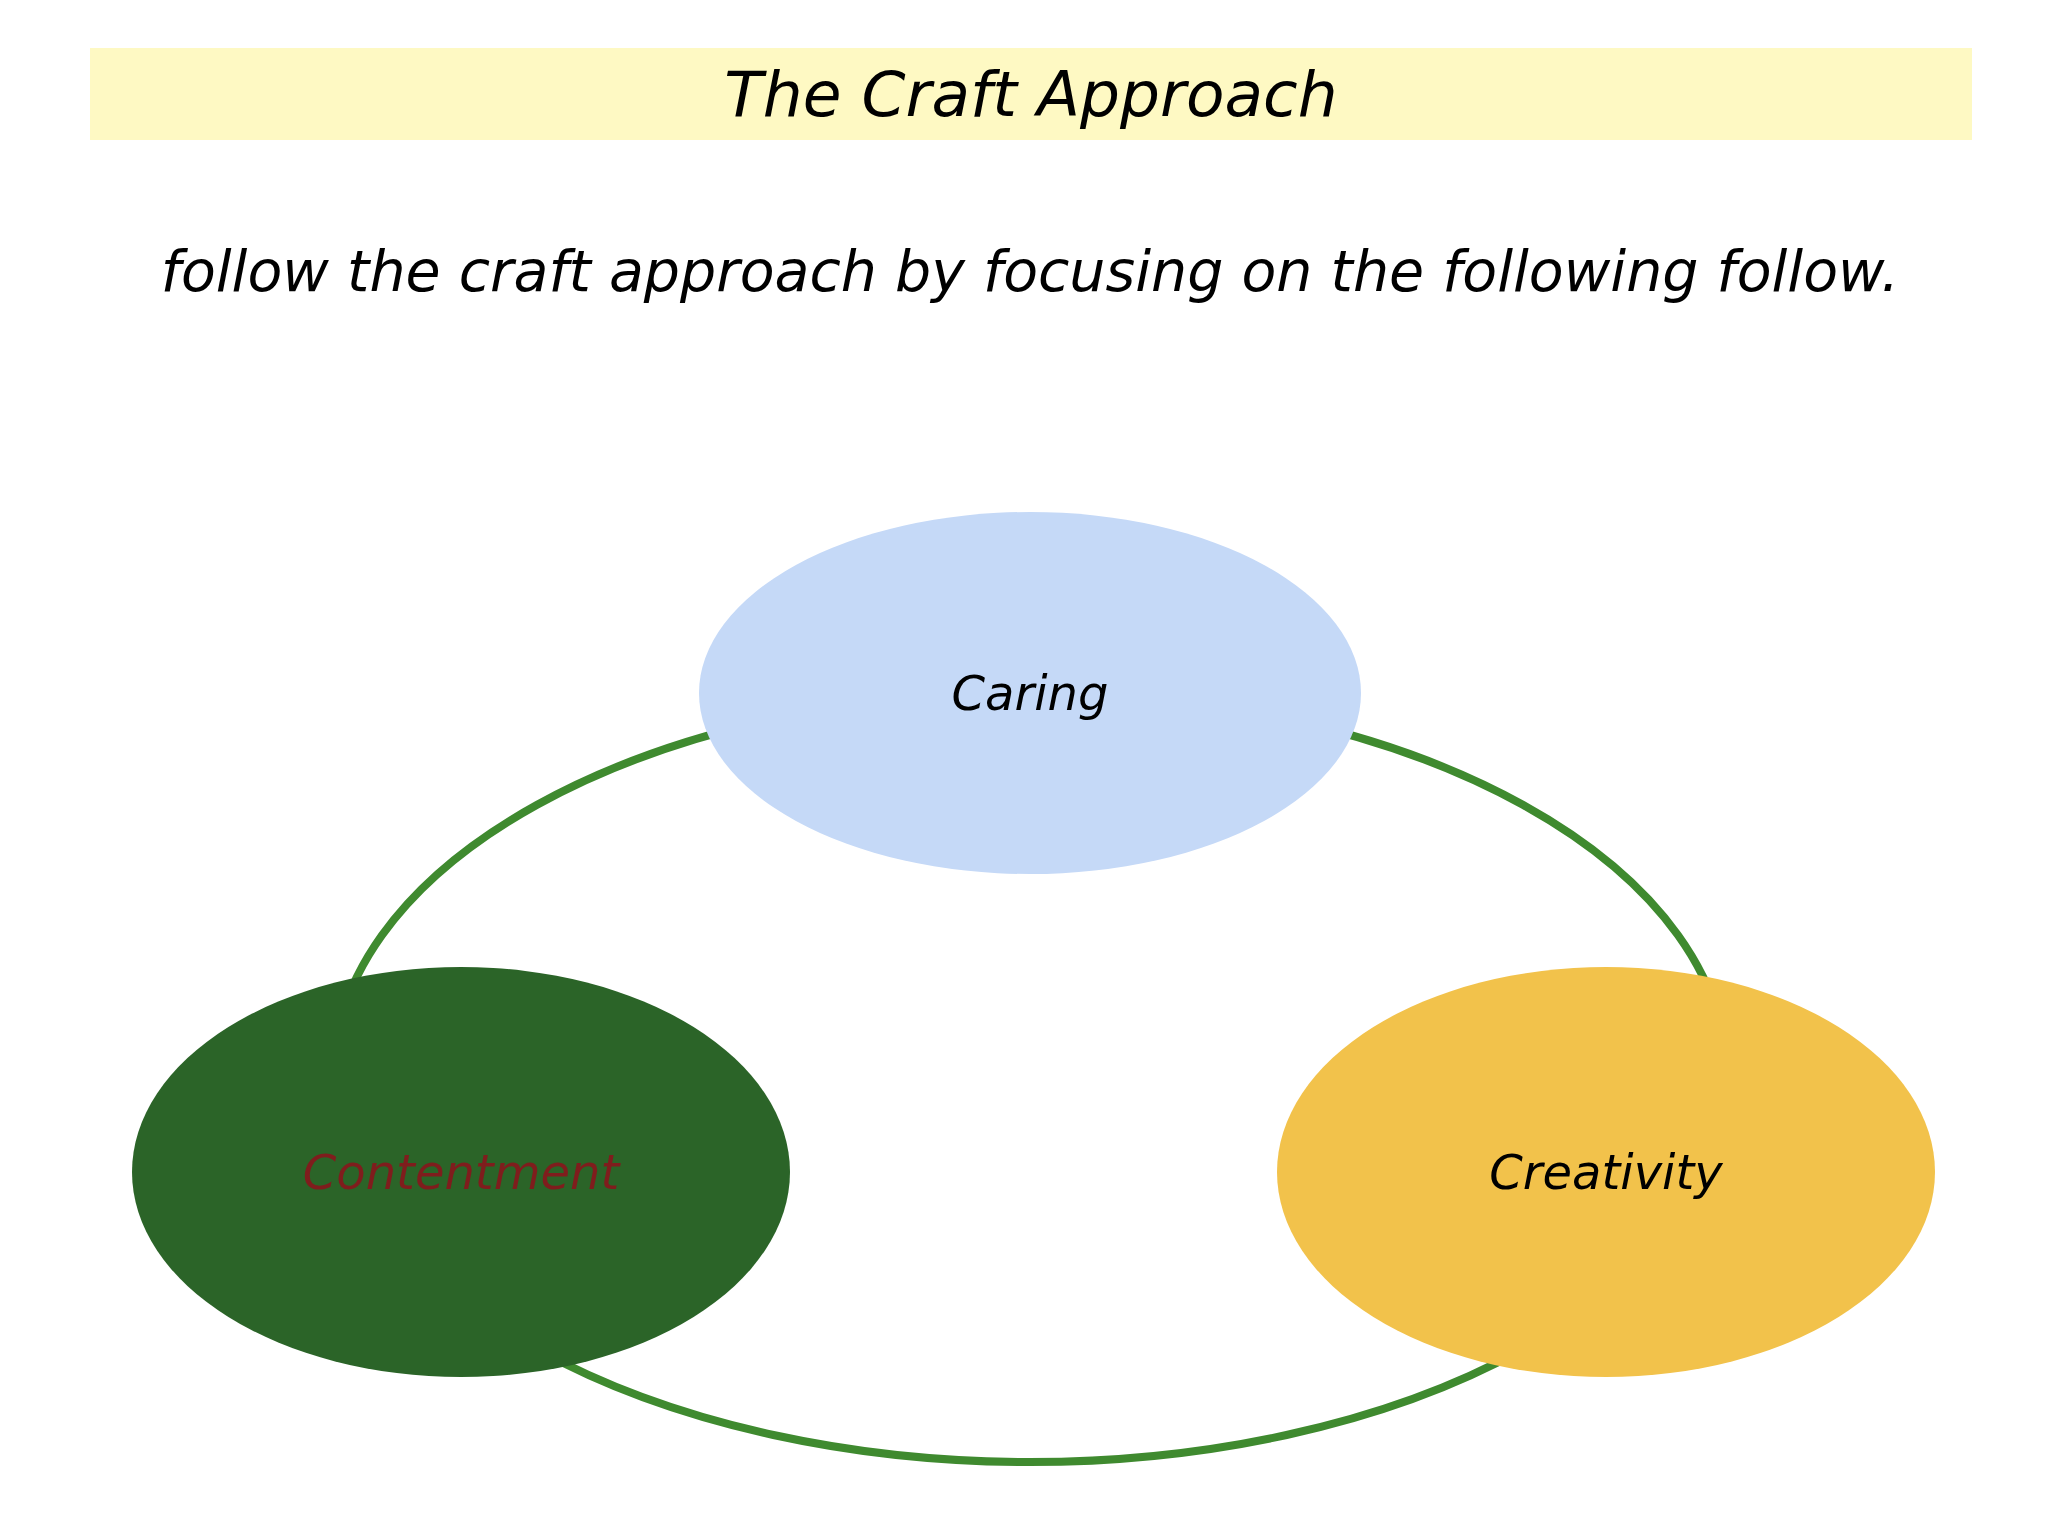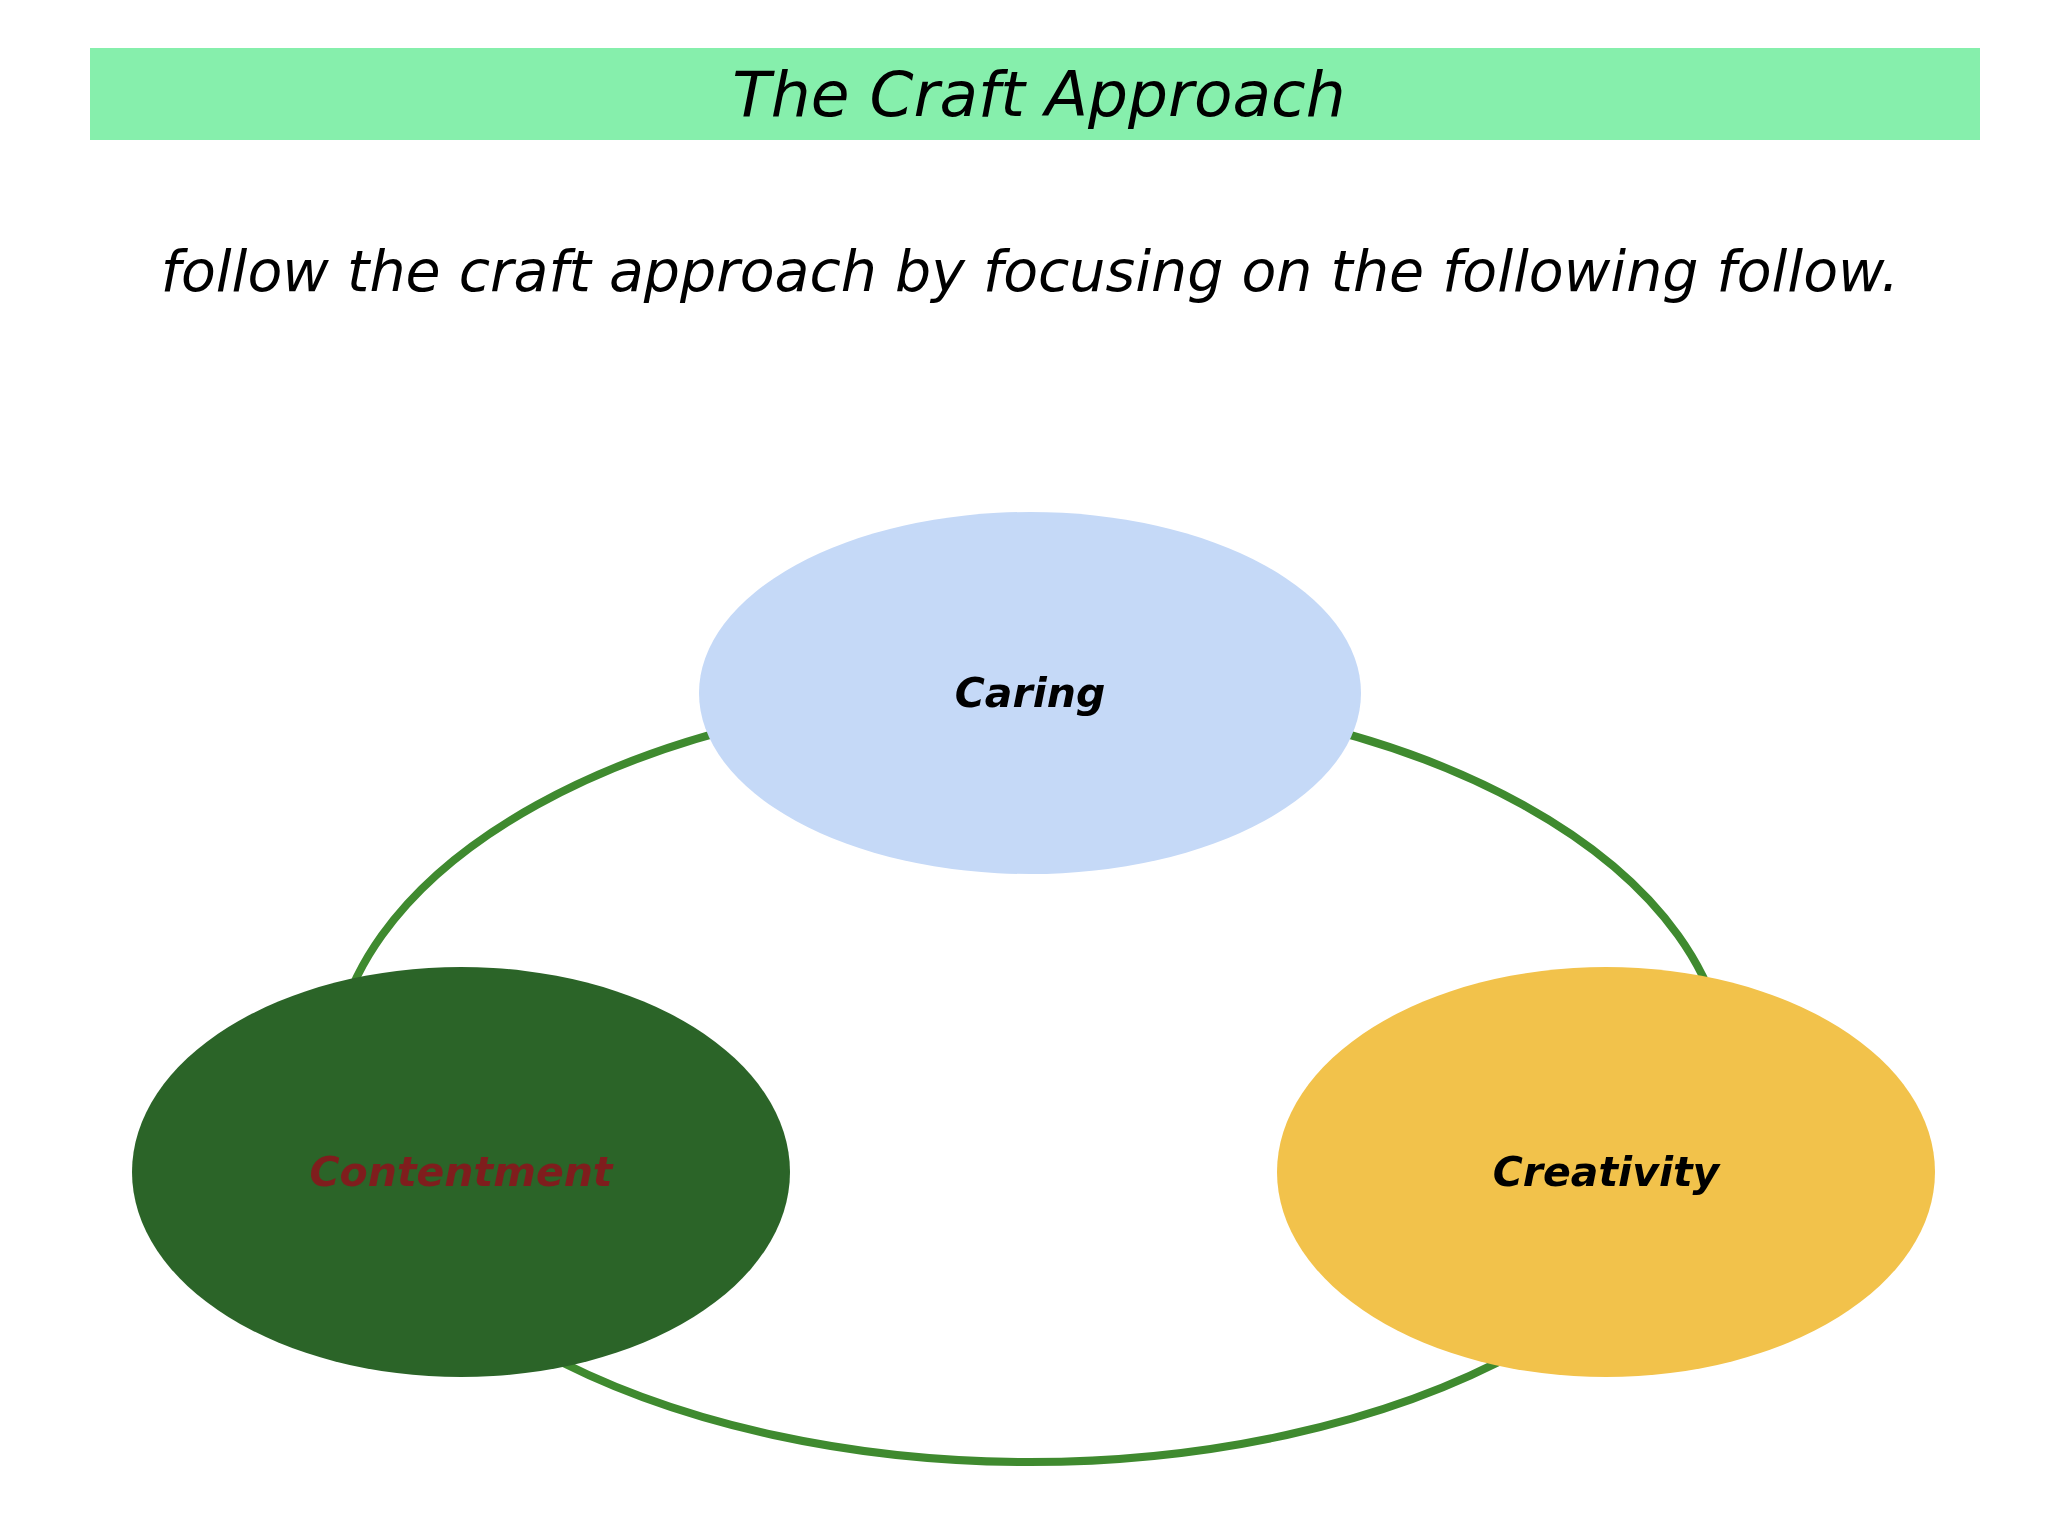--- a/index.html
+++ b/index.html
@@ -13,25 +13,24 @@
     position: relative;
     overflow: hidden;
     font-family: "DejaVu Sans", sans-serif;
   }
   .title-banner {
     position: absolute;
     left: 90px;
     top: 48px;
     width: 1882px;
     height: 92px;
-    background: #86efac;
+    background: #fef9c3;
     display: flex;
     align-items: center;
     justify-content: center;
-    padding-left: 8px;
   }
   .title-banner .title-text {
     font-size: 63px;
     font-style: italic;
     color: #000000;
     white-space: nowrap;
   }
   .intro-block {
     position: absolute;
     left: 1030px;
@@ -48,22 +47,22 @@
   .diagram-svg {
     position: absolute;
     left: 0;
     top: 0;
     width: 2048px;
     height: 1536px;
   }
   .node-label {
     position: absolute;
     transform: translate(-50%, -50%);
-    font-size: 41px;
-    font-weight: bold;
+    font-size: 48px;
+    font-weight: normal;
     font-style: italic;
     white-space: nowrap;
   }
   .node-label.dark-text { color: #000000; }
   .node-label.light-text { color: #7f1d1d; }
   .label-caring      { left: 1030px; top: 693px;  }
   .label-contentment { left: 461px;  top: 1172px; }
   .label-creativity  { left: 1606px; top: 1172px; }
 </style>
 </head>

